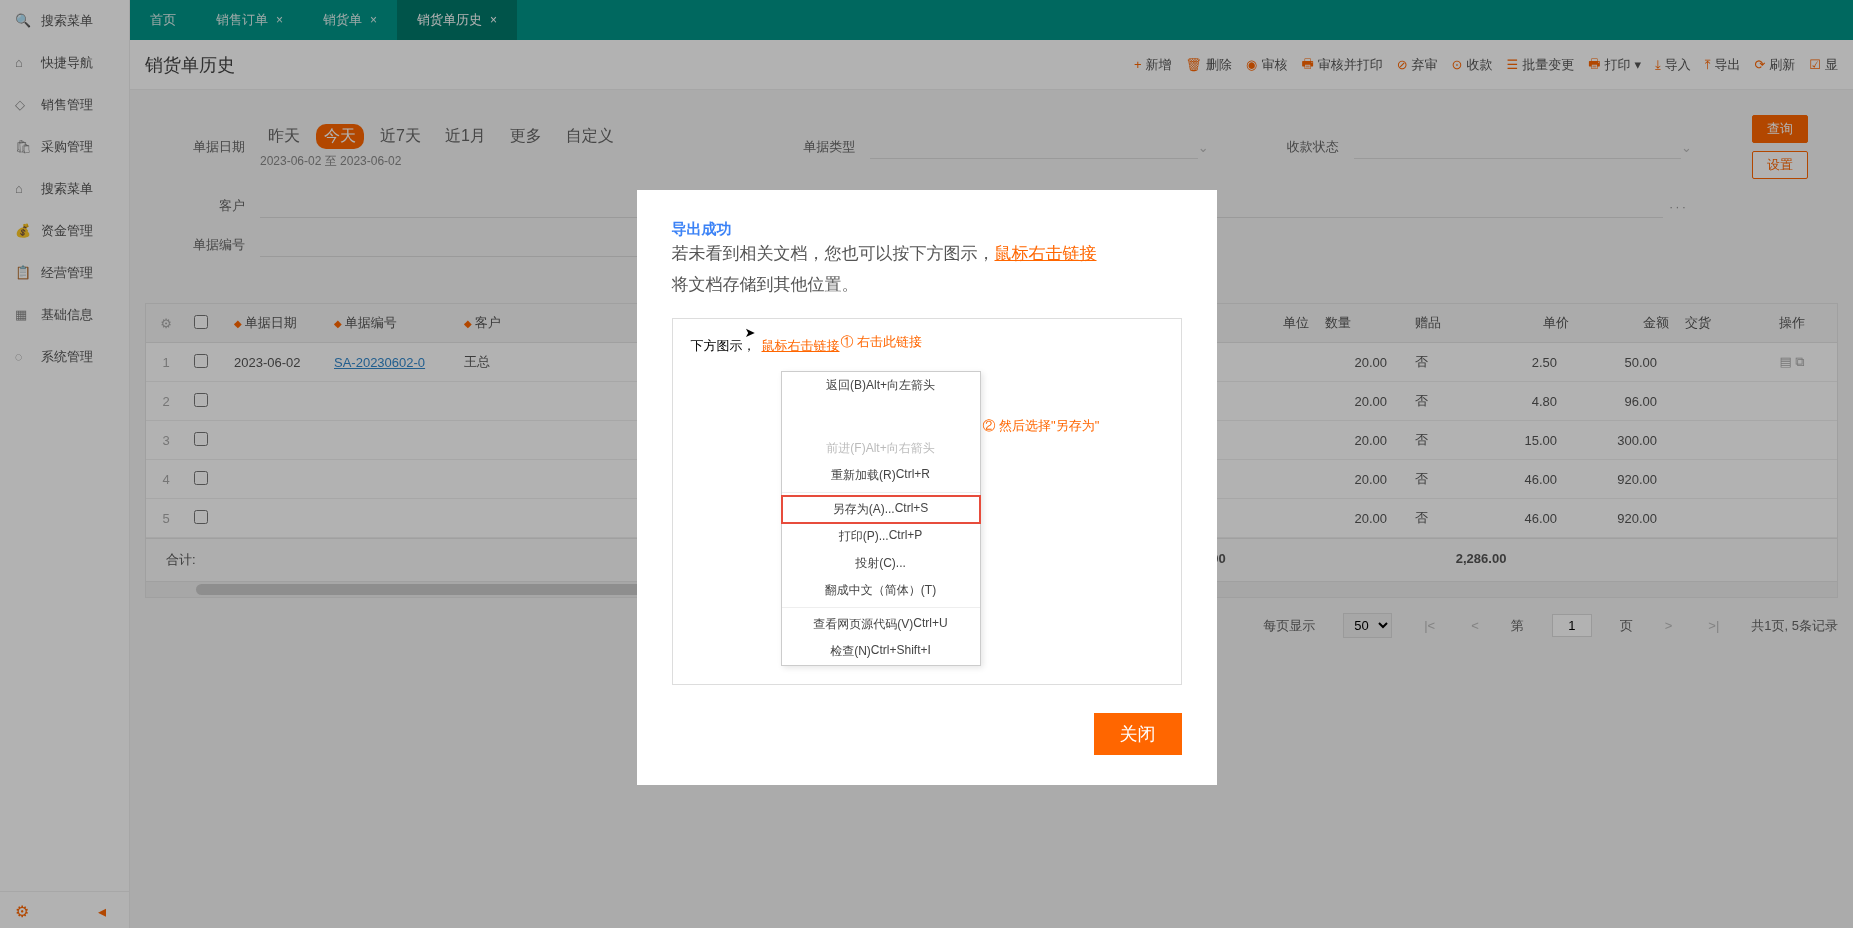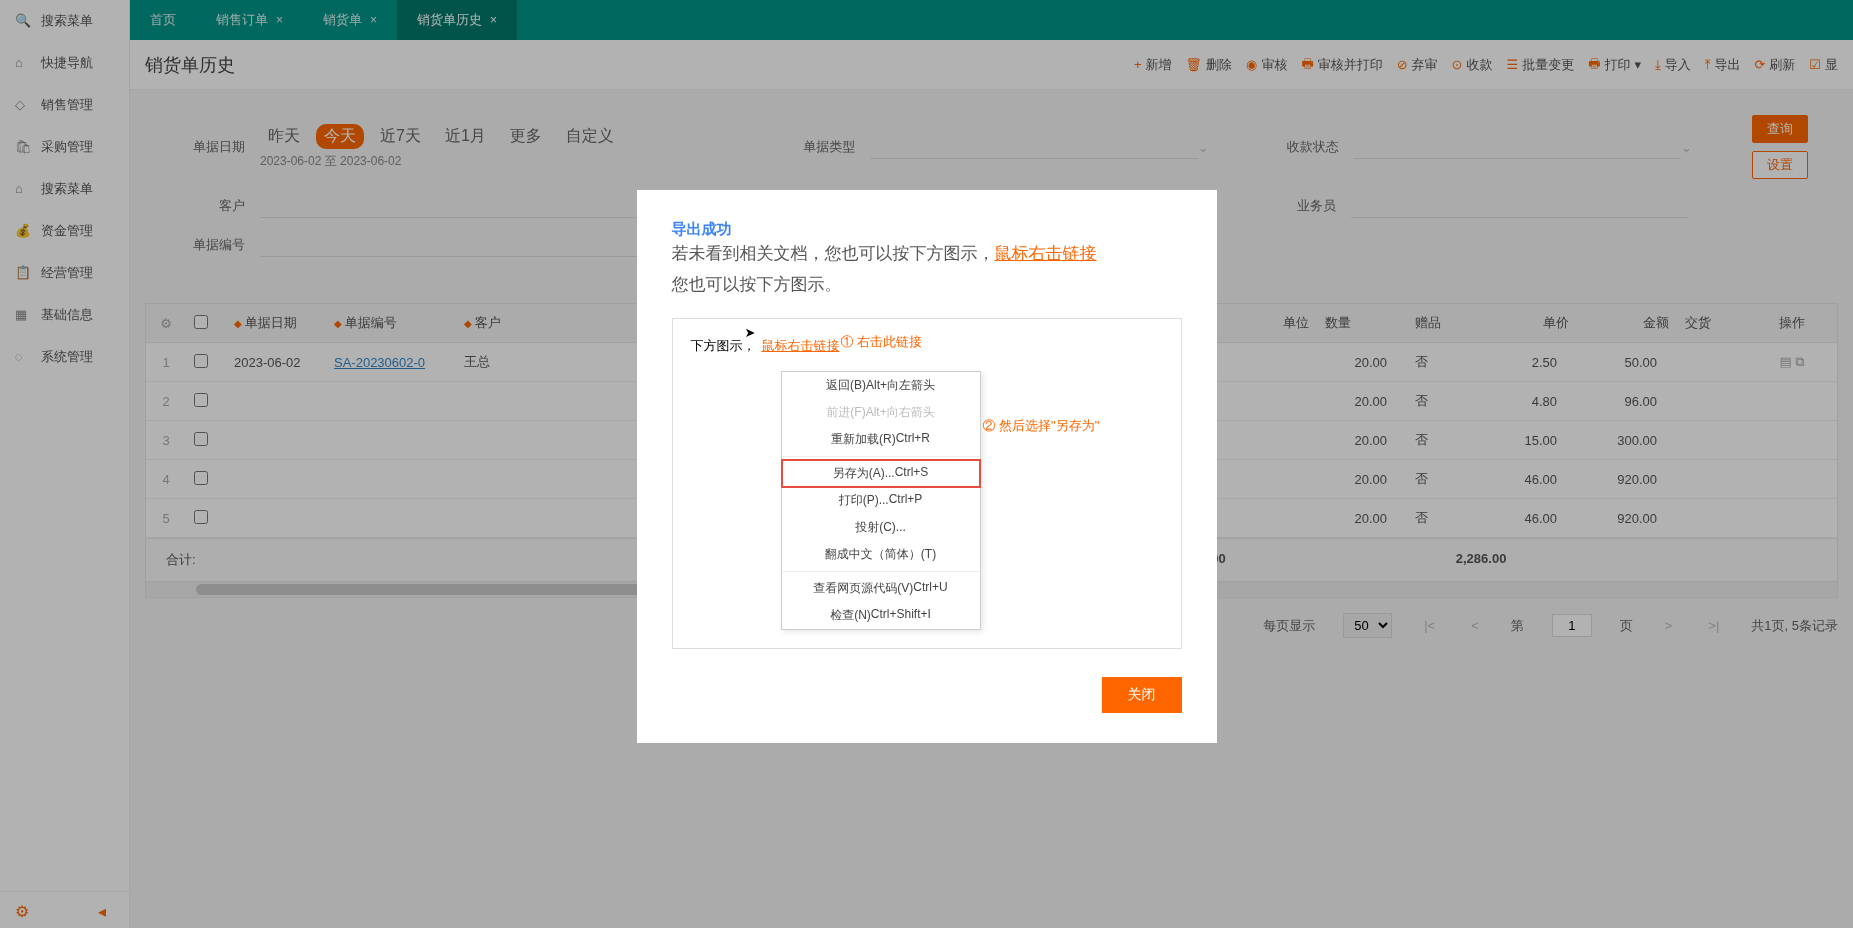--- a/index.html
+++ b/index.html
@@ -78,25 +78,25 @@
 .modal-text .orange { color: #f60; text-decoration: underline; }
 .modal-figure { border: 1px solid #ddd; margin-top: 18px; padding: 18px; position: relative; }
 .figure-inner { display: flex; align-items: flex-start; gap: 6px; font-size: 13px; }
 .orange-link { color: #f60; text-decoration: underline; position: relative; }
 .cursor-icon { position: absolute; left: 72px; top: 6px; }
 .annot { color: #f60; font-size: 13px; position: absolute; }
 .annot1 { left: 168px; top: 14px; }
 .annot2 { left: 310px; top: 98px; }
 .ctx-menu { margin-top: 16px; width: 200px; border: 1px solid #ccc; background: #fff; font-size: 12px; margin-left: 90px; box-shadow: 2px 2px 6px rgba(0,0,0,0.1); }
 .ctx-row { display: flex; justify-content: center; padding: 5px 12px; color: #444; }
-.ctx-row.dis { color: #bbb; }
+.ctx-row.dis { color: #bbb; margin-top: 36px; }
 .ctx-row.hl { outline: 2px solid #e74c3c; outline-offset: -1px; }
 .ctx-sep { height: 1px; background: #eee; margin: 3px 0; }
 .modal-actions { display: flex; justify-content: flex-end; margin-top: 28px; }
-.modal-close { background: #f60; color: #fff; border: none; padding: 9px 26px; font-size: 14px; cursor: pointer; }
+.modal-close { background: #f60; color: #fff; border: none; padding: 9px 26px; font-size: 18px; cursor: pointer; }
 </style>
 </head>
 <body>
 
 <div class="sidebar">
   <div class="sidebar-item">
       <span class="icon">🔍</span>
       <span>搜索菜单</span>
     </div>
   <div class="sidebar-item">
@@ -245,24 +245,20 @@
     <div class="filter-row">
       <div class="filter-item" style="flex:1.3;">
         <div class="filter-label">客户</div>
         <input class="filter-input" style="">
           <span class="dotbtn">···</span>
       </div>
       <div class="filter-item">
         <div class="filter-label">仓库</div>
         <input class="filter-input" style="">
           <span class="dotbtn">···</span>
-      </div>
-      <div class="filter-item">
-        <div class="filter-label">业务员</div>
-        <input class="filter-input" style="">
       </div>
       <div style="width:60px;"></div>
     </div>
     <div class="filter-row">
       <div class="filter-item" style="flex:1.3;">
         <div class="filter-label">单据编号</div>
         <input class="filter-input" style="">
       </div>
       <div class="filter-item"></div>
         <div class="filter-item"></div>
@@ -398,21 +394,21 @@
     <span class="nav">&gt;|</span>
     <span>共1页, 5条记录</span>
   </div>
 </div>
 
 <div class="mask">
   <div class="modal">
     <div class="modal-title">导出成功</div>
     <div class="modal-text">
       <span>若未看到相关文档，您也可以按下方图示，</span><span class="orange">鼠标右击链接</span><br>
-      <span>您也可以按下方图示。</span>
+      <span>将文档存储到其他位置。</span>
     </div>
     <div class="modal-figure">
       <div class="annot annot1">① 右击此链接</div>
       <div class="annot annot2">② 然后选择"另存为"</div>
       <div class="figure-inner">
         <span>下方图示，</span>
         <span class="orange-link">鼠标右击链接</span>
         <span class="cursor-icon">➤</span>
       </div>
       <div class="ctx-menu" id="ctxmenu">

